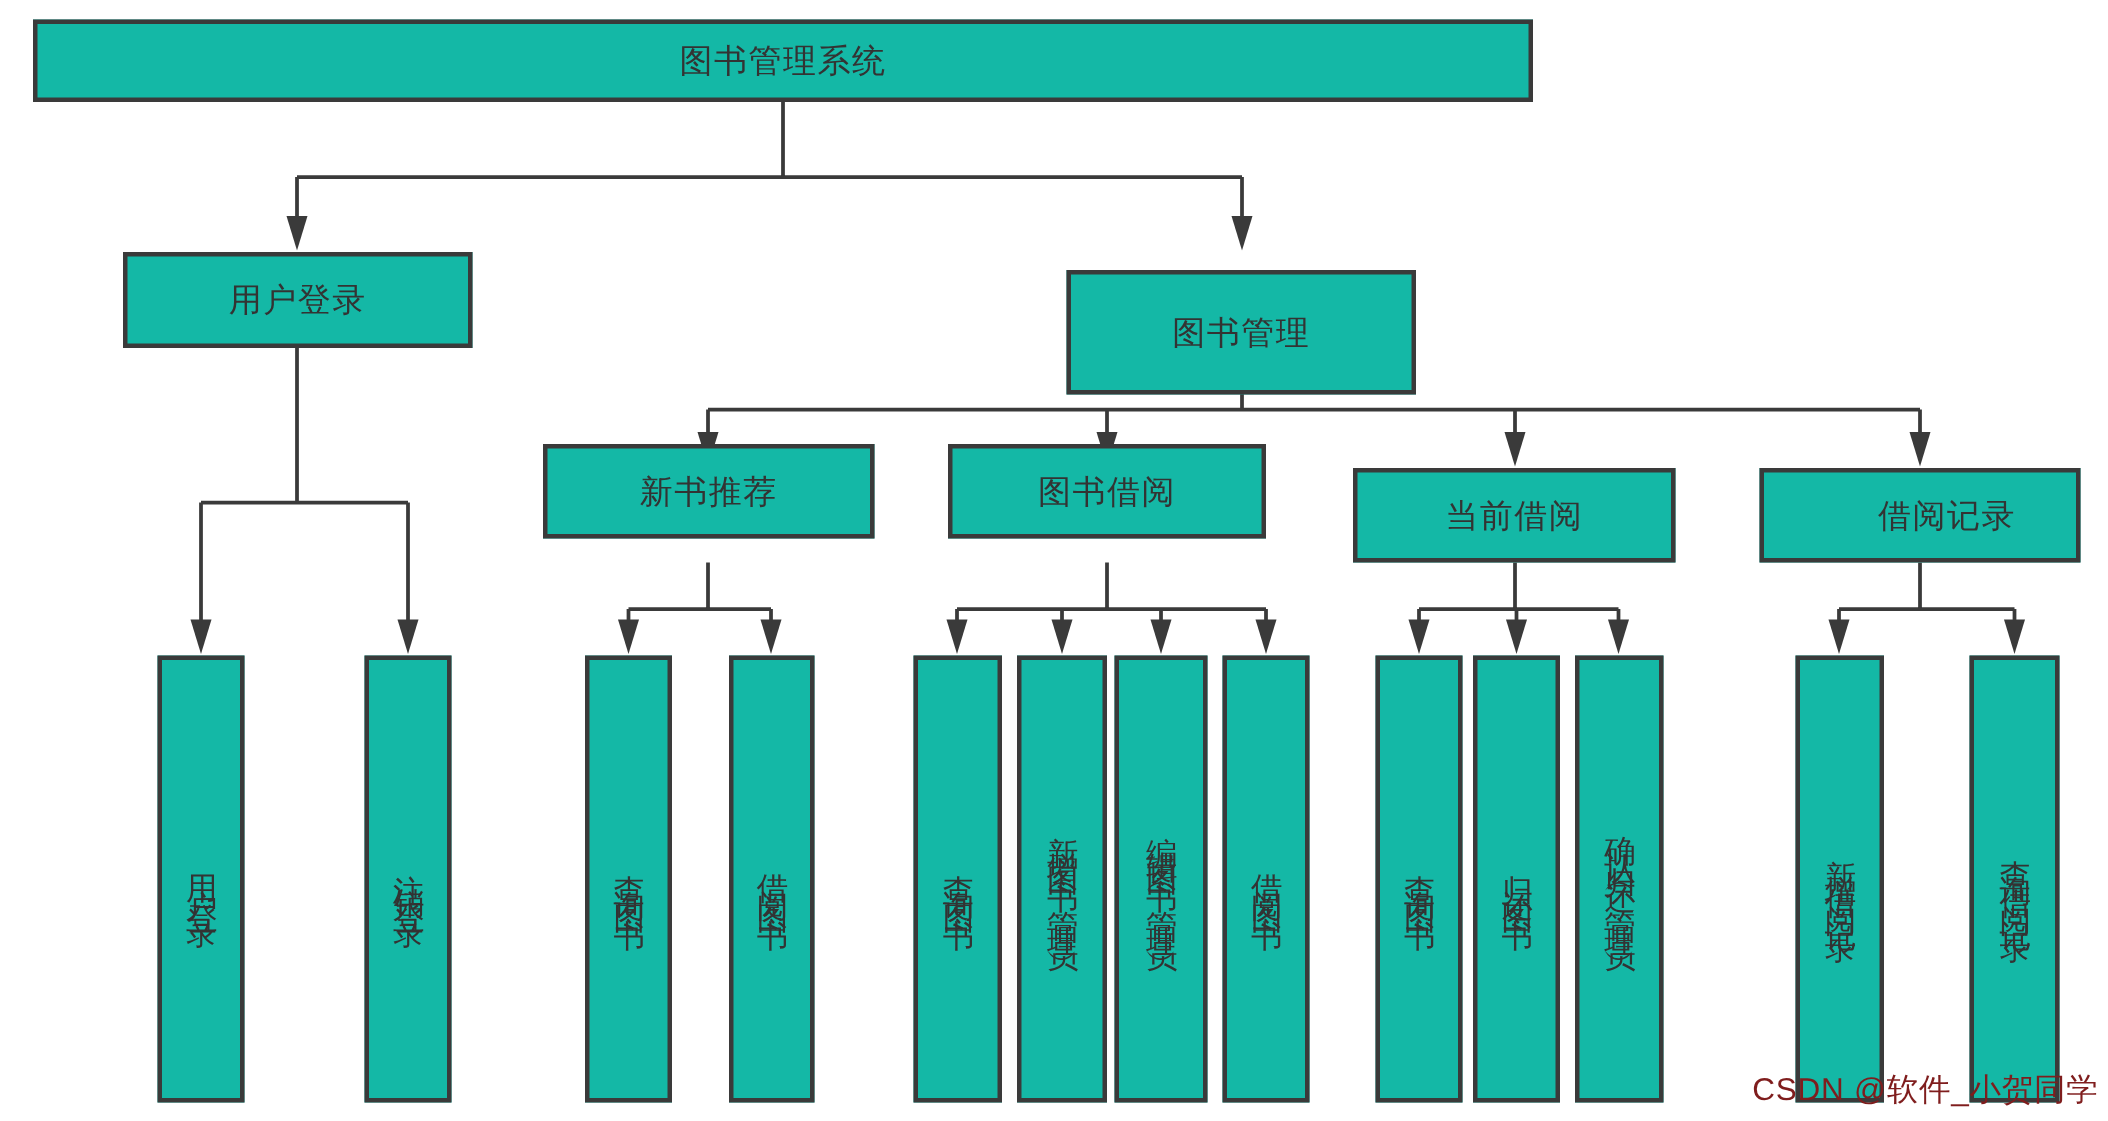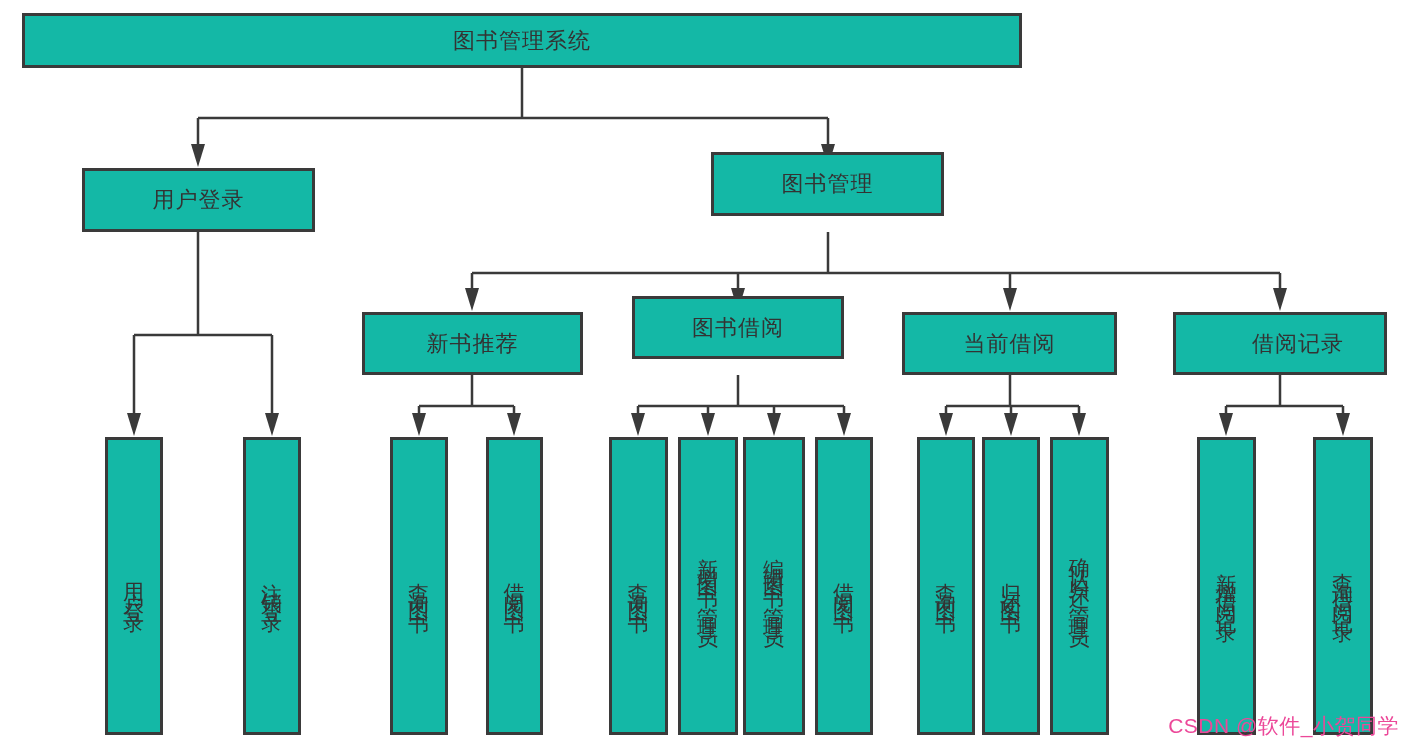--- a/index.html
+++ b/index.html
@@ -14,41 +14,41 @@
     color:#333333;z-index:2;
   }
   .node.h span{font-size:22px;letter-spacing:1px;white-space:nowrap;}
   .node.v span{
     writing-mode:vertical-rl;text-orientation:mixed;
     font-size:21px;letter-spacing:10px;line-height:1.1;
   }
   
   .n-root{left:22px;top:13px;width:1000px;height:55px;}
   .n-userlogin{left:82px;top:168px;width:233px;height:64px;}
-  .n-bookmgmt{left:711px;top:152px;width:233px;height:64px;}
-  .n-newrec{left:362px;top:312px;width:221px;height:63px;}
+  .n-bookmgmt{left:711px;top:180px;width:233px;height:83px;}
+  .n-newrec{left:362px;top:296px;width:221px;height:63px;}
   .n-bookborrow{left:632px;top:296px;width:212px;height:63px;}
   .n-curborrow{left:902px;top:312px;width:215px;height:63px;}
   .n-borrowrec{left:1173px;top:312px;width:214px;height:63px;padding-left:36px;}
   .n-l-userlogin{left:105px;top:437px;width:58px;height:298px;}
   .n-l-logout{left:243px;top:437px;width:58px;height:298px;}
   .n-nbr-query{left:390px;top:437px;width:58px;height:298px;}
   .n-nbr-borrow{left:486px;top:437px;width:57px;height:298px;}
   .n-bb-query{left:609px;top:437px;width:59px;height:298px;}
   .n-bb-add{left:678px;top:437px;width:60px;height:298px;}
   .n-bb-edit{left:743px;top:437px;width:62px;height:298px;}
   .n-bb-borrow{left:815px;top:437px;width:58px;height:298px;}
   .n-cb-query{left:917px;top:437px;width:58px;height:298px;}
   .n-cb-return{left:982px;top:437px;width:58px;height:298px;}
   .n-cb-confirm{left:1050px;top:437px;width:59px;height:298px;}
   .n-br-add{left:1197px;top:437px;width:59px;height:298px;}
   .n-br-query{left:1313px;top:437px;width:60px;height:298px;}
   .watermark{
     position:absolute;top:712px;right:6px;z-index:3;
-    font-size:21px;color:#ec4899;letter-spacing:0.5px;white-space:nowrap;
+    font-size:21px;color:#7f1d1d;letter-spacing:0.5px;white-space:nowrap;
   }
 </style>
 </head>
 <body>
 
 <div class="canvas">
 
   <svg class="connectors" width="1405" height="747">
     <g stroke="#3a3a3a" stroke-width="2.5" fill="none">
 

